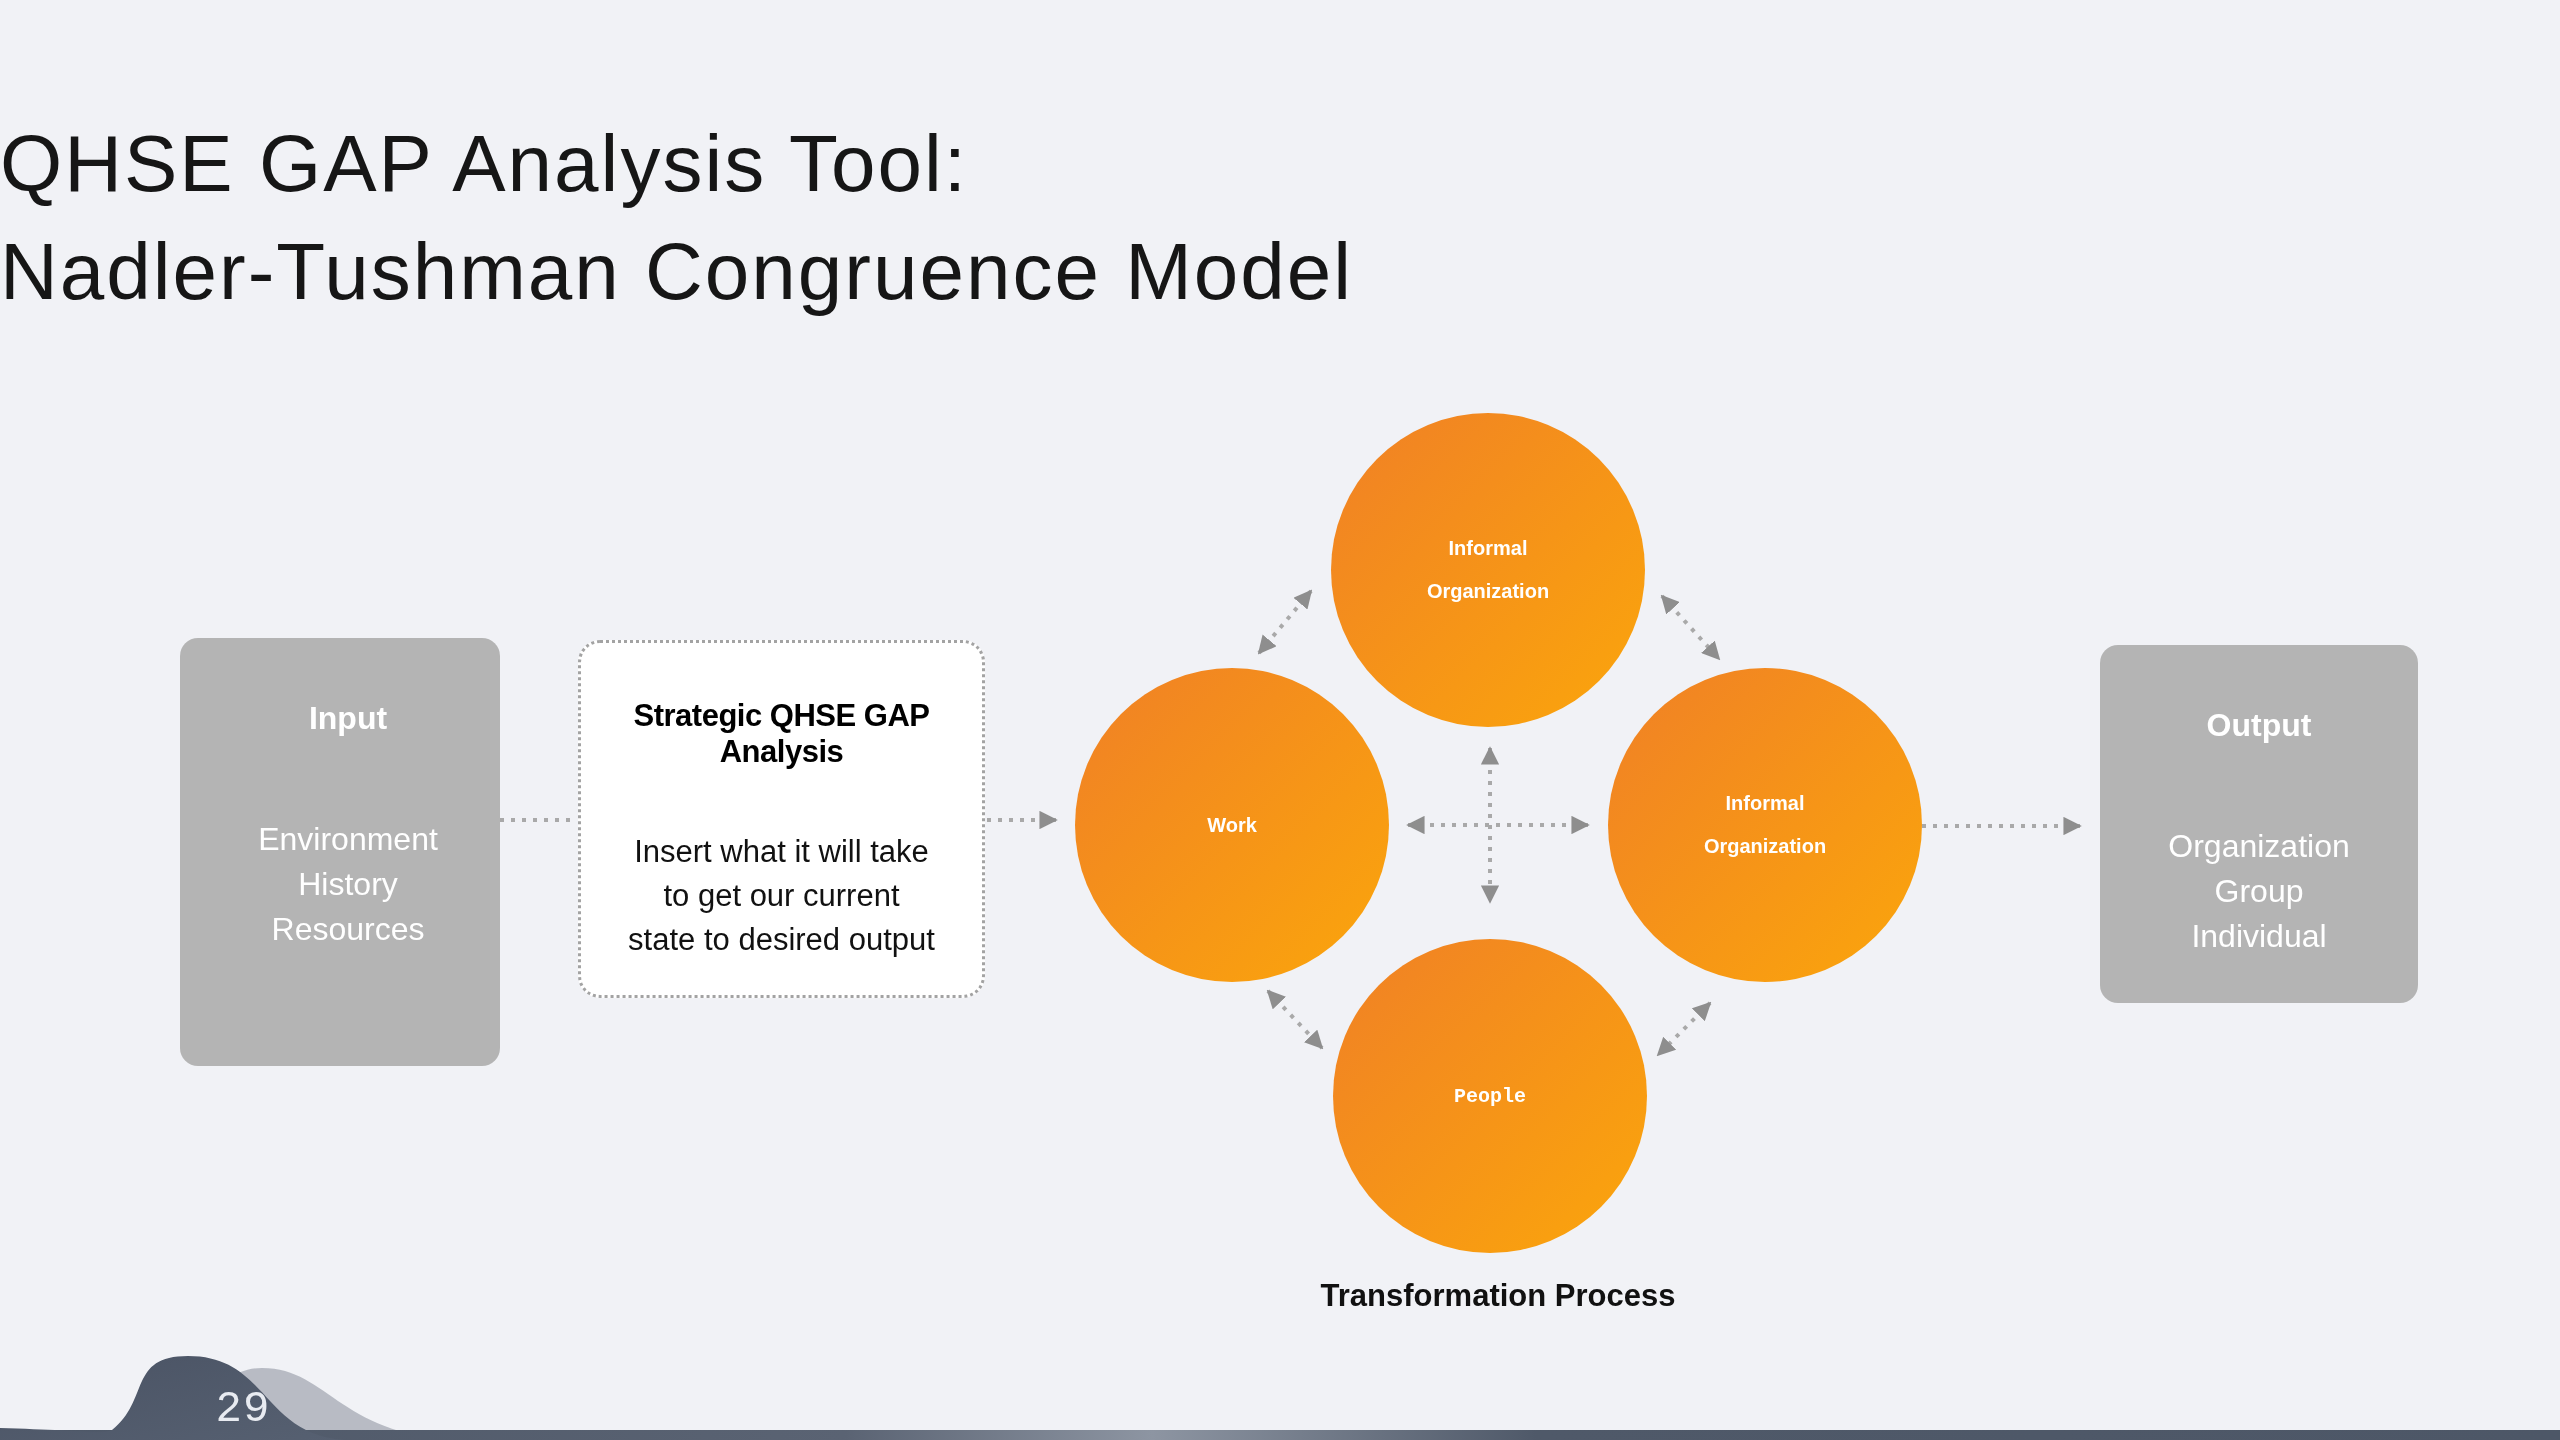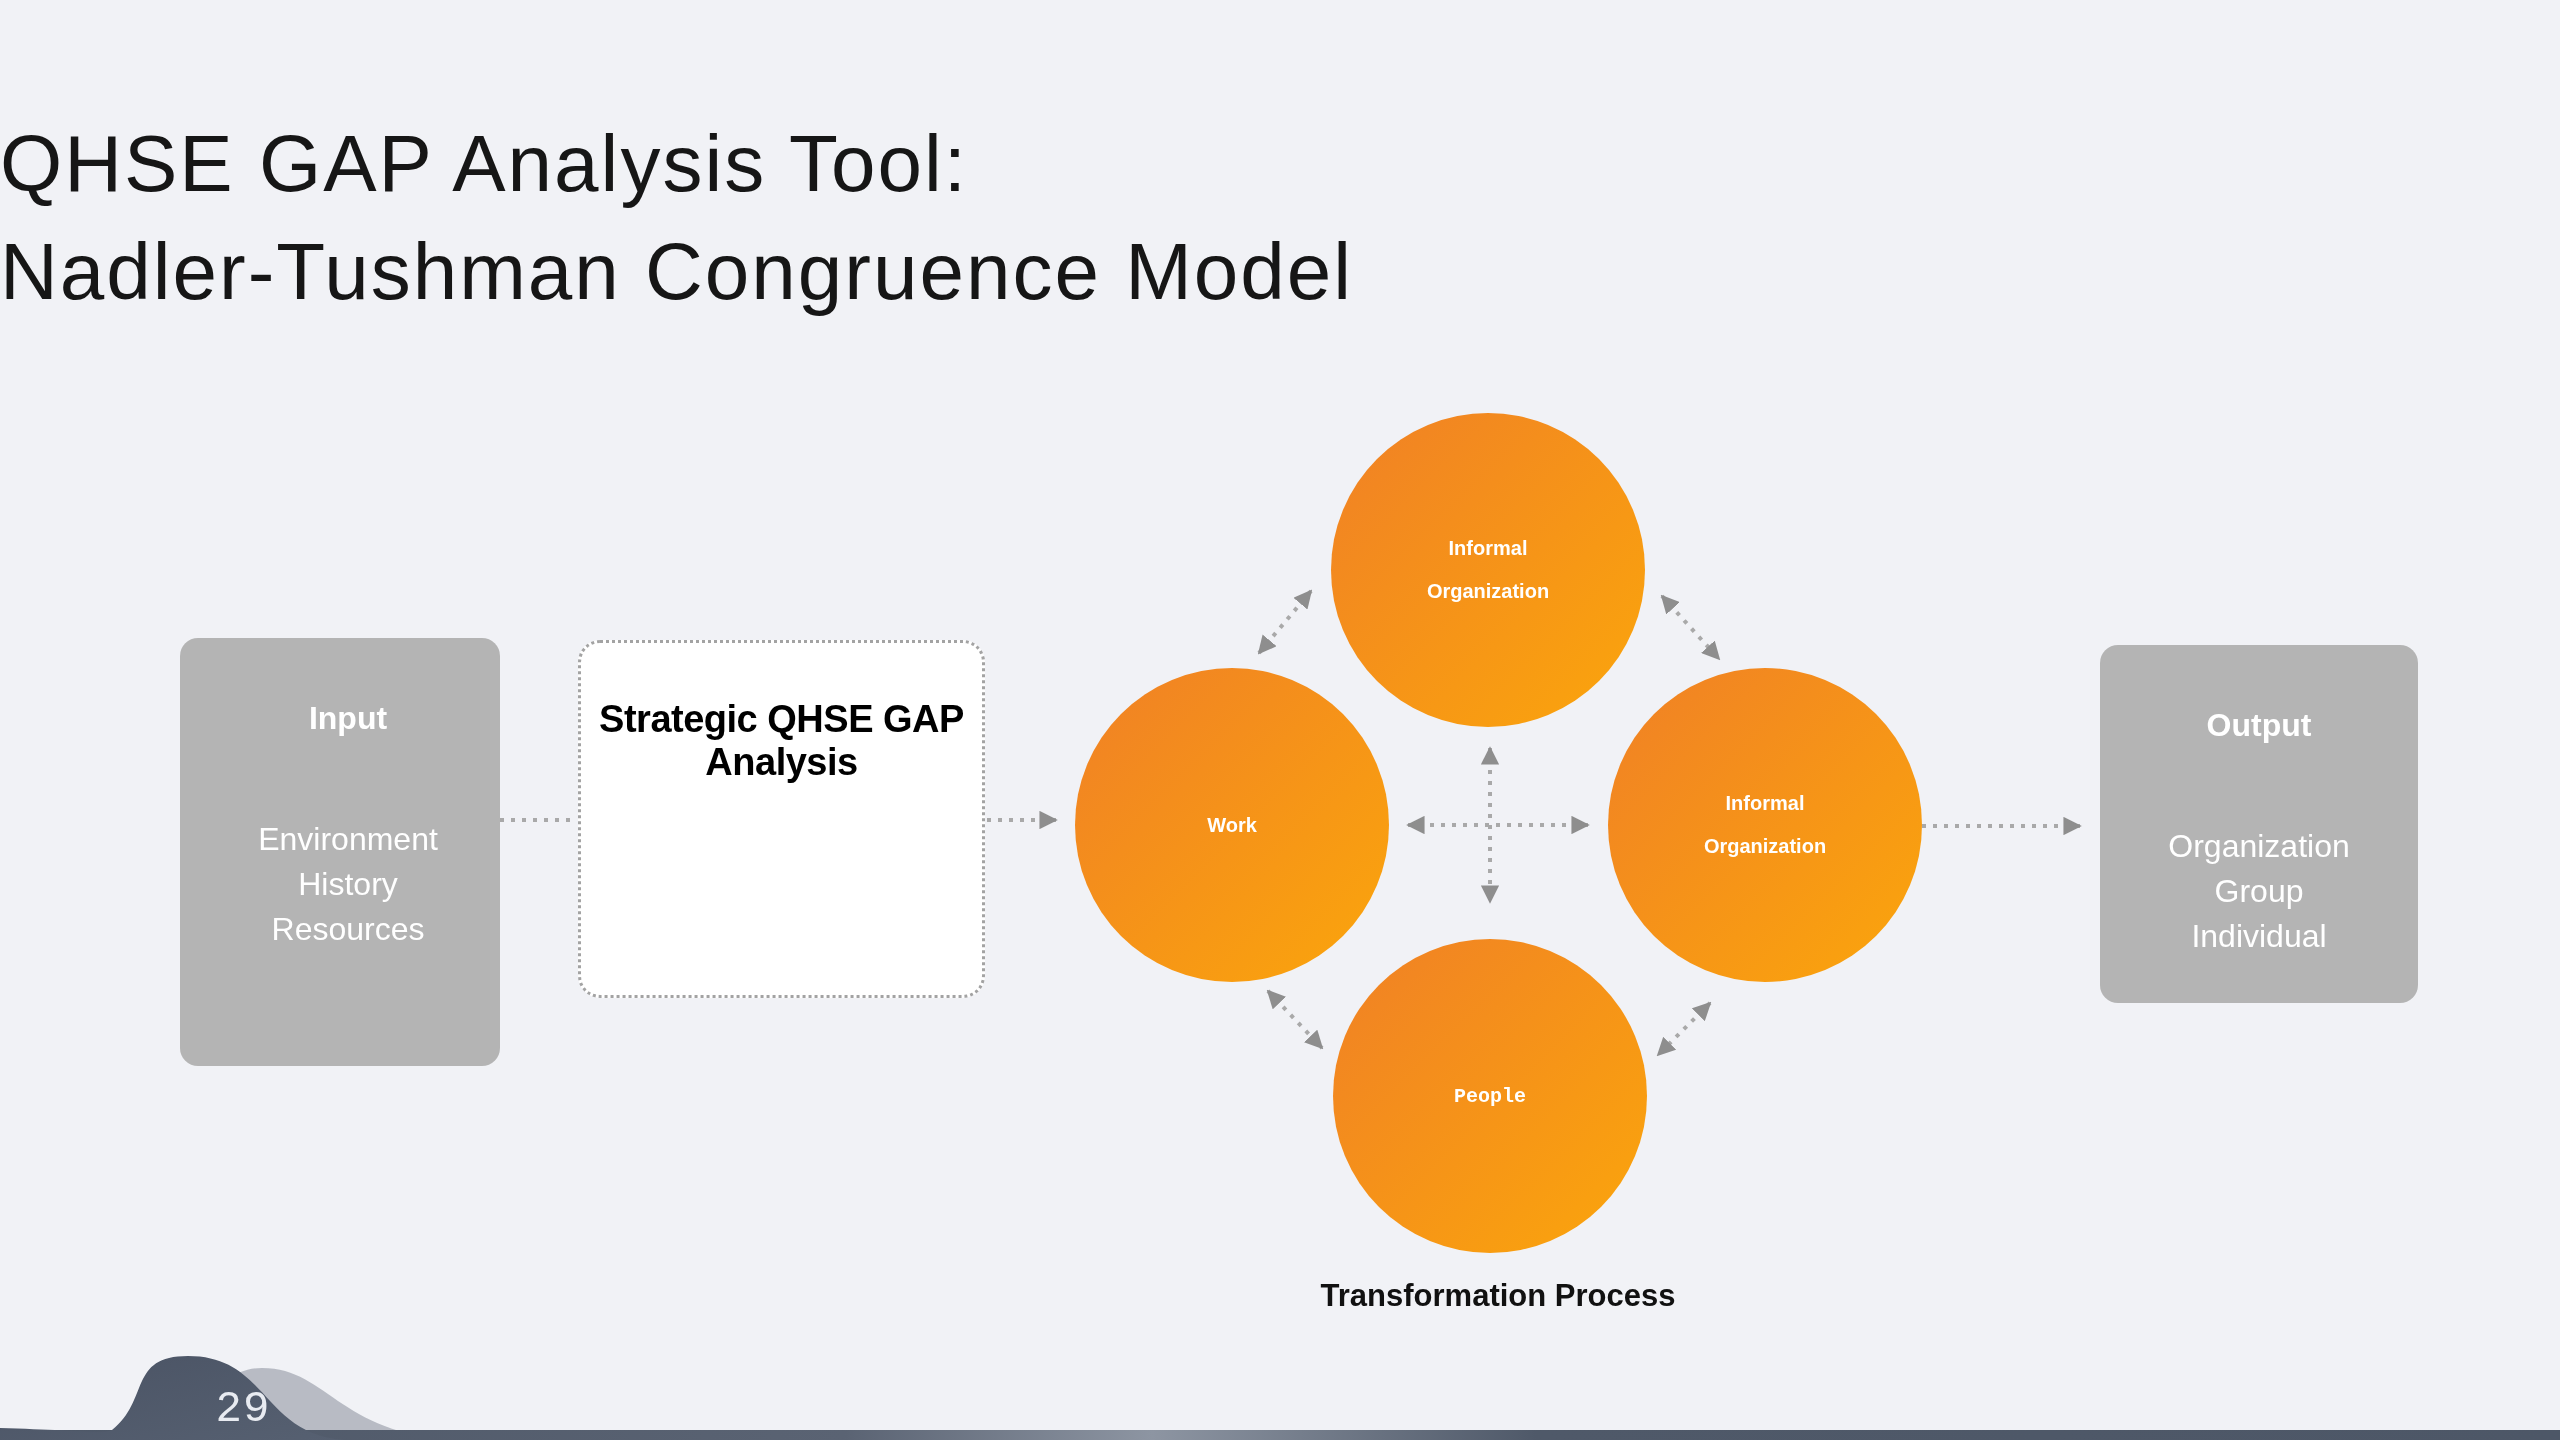--- a/index.html
+++ b/index.html
@@ -21,21 +21,21 @@
   .box-input{left:180px;top:638px;width:320px;height:428px;padding-left:16px;}
   .box-output{left:2100px;top:645px;width:318px;height:358px;}
   .box-title{font-weight:700;font-size:32px;margin-top:62px;}
   .box-body{margin-top:80px;font-size:32px;line-height:45px;font-weight:400;}
   .box-body span{display:block;}
   .gap-box{
     position:absolute;z-index:2;left:578px;top:640px;width:407px;height:358px;
     background:#ffffff;border:3px dotted #a3a3a3;border-radius:22px;
     box-sizing:border-box;text-align:center;color:#000000;
   }
-  .gap-title{font-weight:700;font-size:38px;margin-top:55px;letter-spacing:-0.5px;}
+  .gap-title{font-weight:700;font-size:31px;margin-top:55px;letter-spacing:-0.5px;}
   .gap-body{margin-top:60px;font-size:31px;line-height:44px;color:#111111;}
   .gap-body span{display:block;}
   .circle{
     position:absolute;z-index:2;width:314px;height:314px;border-radius:50%;
     background:linear-gradient(135deg,#f08026 0%,#fba60b 100%);
     display:flex;flex-direction:column;align-items:center;justify-content:center;
     color:#ffffff;font-weight:700;font-size:20px;line-height:43px;text-align:center;
   }
   .circle span{display:block;}
   .circle-top{left:1331px;top:413px;}
@@ -118,20 +118,25 @@
   <div class="box-title">Input</div>
   <div class="box-body">
     <span>Environment</span>
     <span>History</span>
     <span>Resources</span>
   </div>
 </div>
 
 <div class="gap-box">
   <div class="gap-title">Strategic QHSE GAP Analysis</div>
+  <div class="gap-body">
+    <span>Insert what it will take</span>
+    <span>to get our current</span>
+    <span>state to desired output</span>
+  </div>
 </div>
 
 <div class="circle circle-top">
   <span>Informal</span>
   <span>Organization</span>
 </div>
 
 <div class="circle circle-left">
   <span>Work</span>
 </div>

